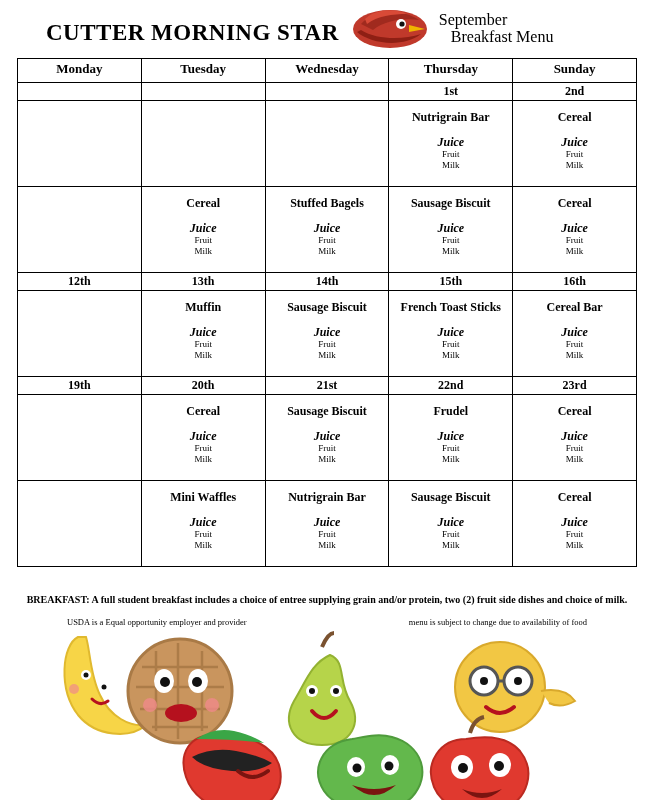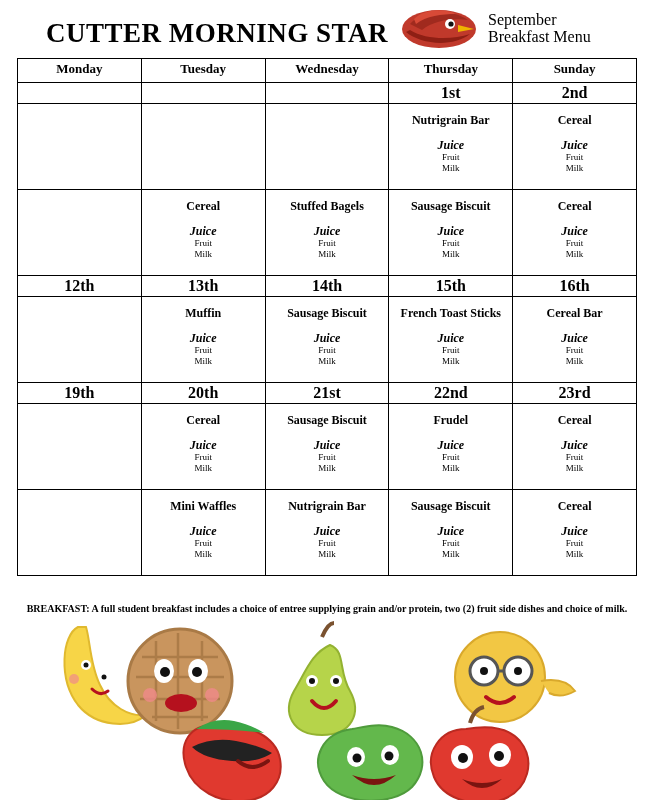--- a/index.html
+++ b/index.html
@@ -25,21 +25,21 @@
   .header {
     position: relative;
     height: 58px;
     display: flex;
     align-items: center;
     padding: 0 14px;
     box-sizing: border-box;
   }
   .school-name {
     font-family: "Liberation Serif", serif;
-    font-size: 27px;
+    font-size: 23px;
     font-weight: bold;
     letter-spacing: 0.5px;
     white-space: nowrap;
     flex: 0 0 auto;
     padding-left: 32px;
     margin-top: 8px;
   }
   .logo {
     flex: 0 0 auto;
     width: 78px;
@@ -54,20 +54,21 @@
     line-height: 1.05;
   }
   .month-name {
     font-size: 16px;
     font-weight: normal;
     font-family: "Liberation Serif", serif;
   }
   .menu-sub {
     font-size: 16px;
     font-family: "Liberation Serif", serif;
+    margin-left: 12px;
   }
 
   
   table.menu {
     border-collapse: collapse;
     width: 620px;
     margin: 0 auto;
     table-layout: fixed;
     border-radius: 11px;
   }
@@ -77,21 +78,21 @@
     vertical-align: top;
   }
   table.menu th.dayhead {
     font-size: 13px;
     font-weight: bold;
     height: 19px;
     padding: 2px 0;
     font-family: "Liberation Serif", serif;
   }
   td.datecell {
-    font-size: 16px;
+    font-size: 12px;
     font-weight: bold;
     height: 13px;
     padding: 1px 0;
   }
   td.mealcell {
     height: 72px;
     padding: 9px 2px 4px 2px;
   }
   .entree {
     font-size: 12px;
@@ -359,20 +360,24 @@
           <div class="juice">Juice</div>
           <div class="side">Fruit</div>
           <div class="side">Milk</div>
         </td>
       </tr>
     </tbody>
   </table>
 
   <div class="notes">
     <div class="note-line1">BREAKFAST:  A full student breakfast includes a choice of entree supplying grain and/or protein, two (2) fruit side dishes and choice of milk.</div>
+    <div class="note-row">
+      <div>USDA is a Equal opportunity employer and provider</div>
+      <div>menu is subject to change due to availability of food</div>
+    </div>
   </div>
 
   <div class="graphic">
     <svg width="654" height="185" viewBox="0 0 654 185">
 
       <g>
         <path d="M78 8 C62 16, 58 60, 78 86 C96 108, 130 110, 146 96 C130 98, 110 88, 100 66 C90 46, 90 20, 86 8 Z" fill="#f7d547" stroke="#e0b92f" stroke-width="2"></path>
         <circle cx="86" cy="46" r="5" fill="#ffffff"></circle>
           <circle cx="86" cy="46" r="2.5" fill="#111"></circle>
         <circle cx="104" cy="58" r="5" fill="#ffffff"></circle>

